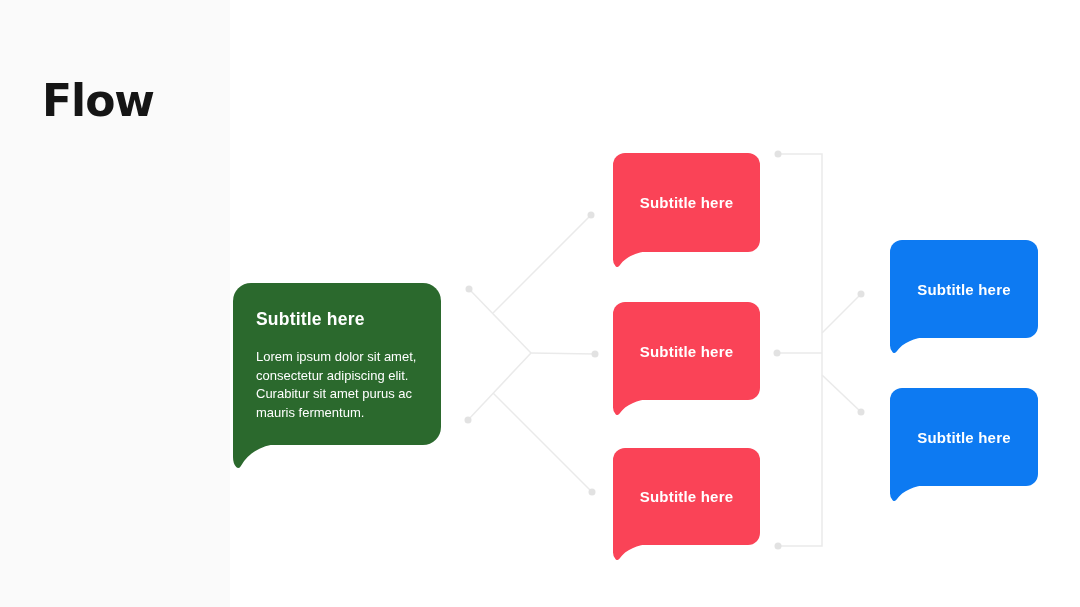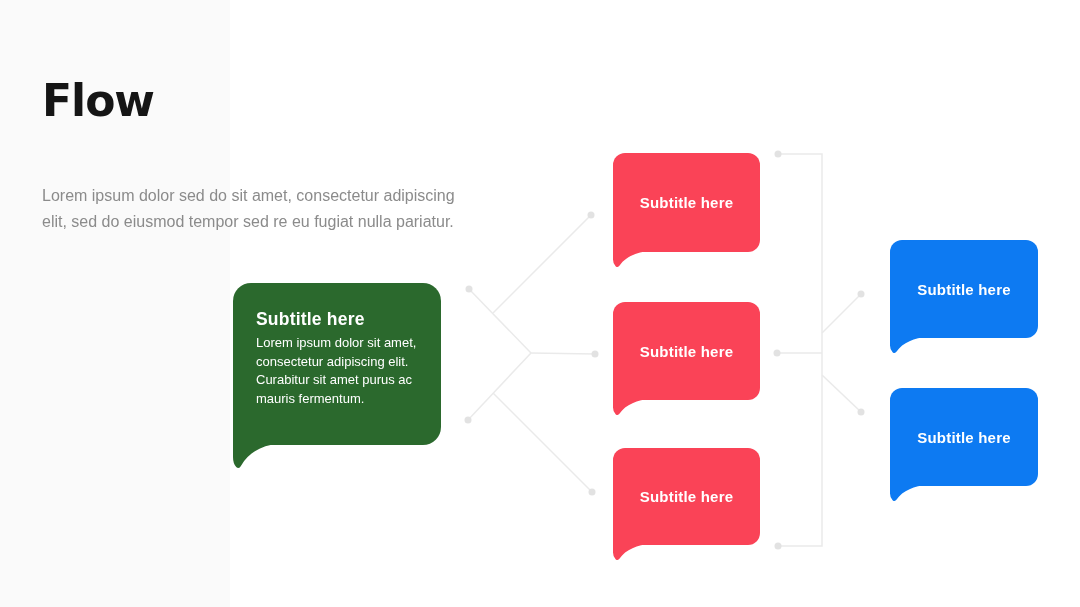--- a/index.html
+++ b/index.html
@@ -71,21 +71,21 @@
     background: #2b692d;
     border-radius: 18px 18px 18px 0;
     padding: 26px 20px 0 23px;
   }
   .node-root .node-title {
     font-size: 17.5px;
     font-weight: bold;
     letter-spacing: 0.2px;
   }
   .node-root .node-body {
-    margin-top: 4px;
+    margin-top: 18px;
     width: 176px;
     font-size: 13px;
     line-height: 18.5px;
   }
   .tail-green { fill: #2b692d; }
 
   
   .node-red .bubble-body {
     background: #fa4357;
     border-radius: 12px 12px 12px 0;
@@ -120,21 +120,20 @@
 <body>
 
 <div class="canvas">
 
   <div class="sidebar-panel"></div>
 
   <h1 class="slide-title">
     <span>Flow</span>
   </h1>
 
-  <p class="slide-description">Lorem ipsum dolor sed do sit amet, consectetur adipiscing elit, sed do eiusmod tempor sed re eu fugiat nulla pariatur.</p>
 
   <svg class="connector-layer" width="1080" height="607" viewBox="0 0 1080 607">
     <g>
       <line x1="469" y1="289" x2="531" y2="353"></line>
       <line x1="591" y1="215" x2="493" y2="313"></line>
       <line x1="531" y1="353" x2="595" y2="354"></line>
       <line x1="531" y1="353" x2="468" y2="420"></line>
       <line x1="493" y1="393" x2="592" y2="492"></line>
     </g>
     <g>

